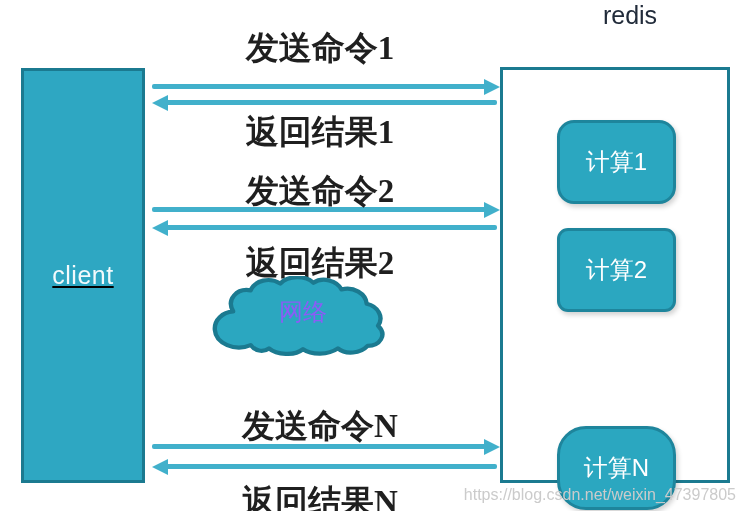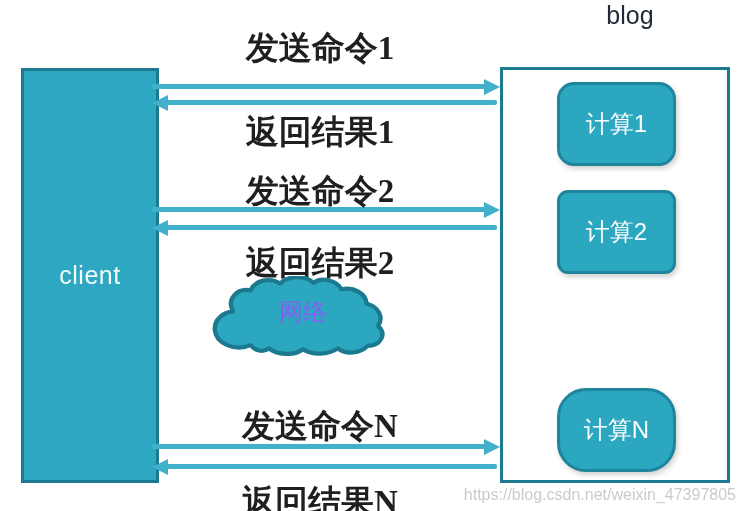--- a/index.html
+++ b/index.html
@@ -30,26 +30,27 @@
     position:absolute;
     left:560px; top:1px; width:140px;
     text-align:center;
     font-size:25px;
     color:var(--title-text);
   }
   
   .client-box{
     position:absolute;
     left:21px; top:68px;
-    width:138px; height:415px;
+    width:124px; height:415px;
     background:var(--teal-fill);
     border:3px solid var(--teal-border);
     display:flex;
     align-items:center;
     justify-content:center;
+    text-decoration:underline;
   }
   .client-box .box-label{
     font-size:25px;
     color:var(--box-text);
     letter-spacing:.5px;
   }
   
   .redis-box{
     position:absolute;
     left:500px; top:67px;
@@ -63,20 +64,21 @@
     width:119px; height:84px;
     background:var(--node-fill);
     border:3px solid var(--node-border);
     border-radius:17px;
     display:flex;
     align-items:center;
     justify-content:center;
     color:#ffffff;
     font-size:24px;
     box-shadow:2px 3px 5px rgba(0,0,0,.18);
+    margin-top:38px;
   }
   .compute-1{top:82px;}
   .compute-2{top:190px;border-radius:11px;}
   .compute-n{top:388px;border-radius:29px;}
   
   .arrow{
     position:absolute;
     left:152px;
     width:348px;
     height:16px;
@@ -140,21 +142,21 @@
     font-size:16px;
     color:var(--watermark-text);
     white-space:nowrap;
   }
 </style>
 </head>
 <body>
 
 <div class="stage">
 
-  <div class="redis-title">blog</div>
+  <div class="redis-title">redis</div>
 
   <div class="client-box">
     <span class="box-label">client</span>
   </div>
 
   <div class="redis-box"></div>
 
   <div class="compute-node compute-1">
     <span>计算1</span>
   </div>

